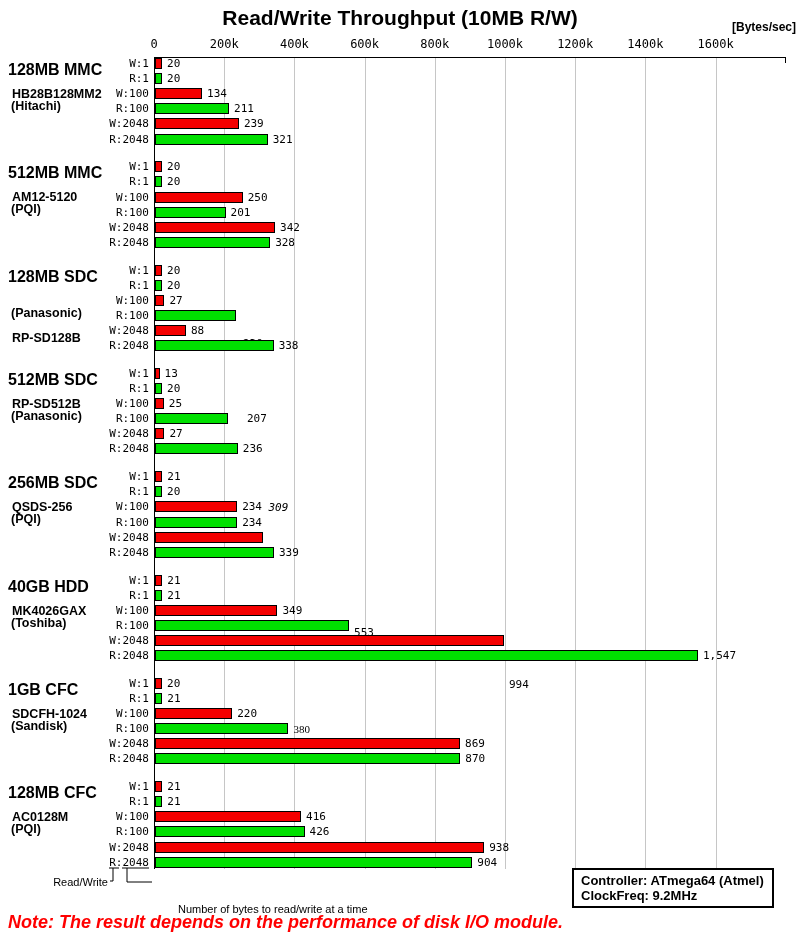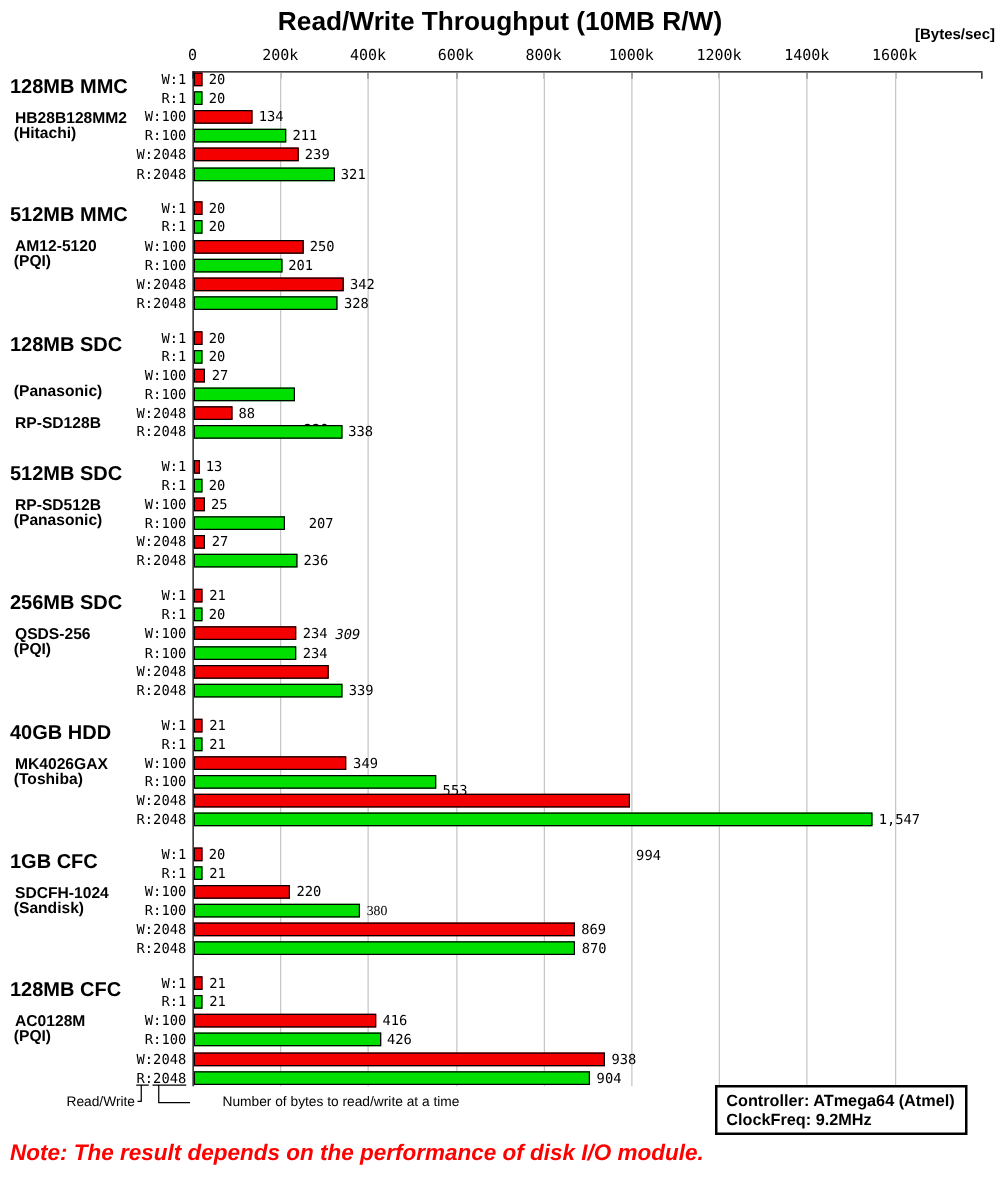--- a/index.html
+++ b/index.html
@@ -36,21 +36,21 @@
     position:absolute; font-family:"DejaVu Sans Mono", monospace;
     font-size:11px; line-height:12px; white-space:nowrap; color:#000;
   }
   .info-box {
     position:absolute; left:572px; top:847px; width:202px; box-sizing:border-box;
     border:2px solid #000; background:#fff; padding:3px 7px;
     font-size:13px; font-weight:bold; line-height:15px; white-space:nowrap;margin-top:21px;
   }
   .footnote-text { position:absolute; font-size:11px; color:#000; white-space:nowrap; }
   #fn-readwrite { left:40px; top:876px; width:68px; text-align:right; }
-  #fn-bytes { left:156px; top:876px;padding-left:22px; }
+  #fn-bytes { left:156px; top:903px;padding-left:22px; }
   .connector-svg { position:absolute; left:0; top:0; pointer-events:none; }
   .note-text {
     position:absolute; left:8px; top:912px; font-size:18px;
     font-weight:bold; font-style:italic; white-space:nowrap;
   }
 </style>
 </head>
 <body>
 
 <div class="chart-title">Read/Write Throughput (10MB R/W)</div>

